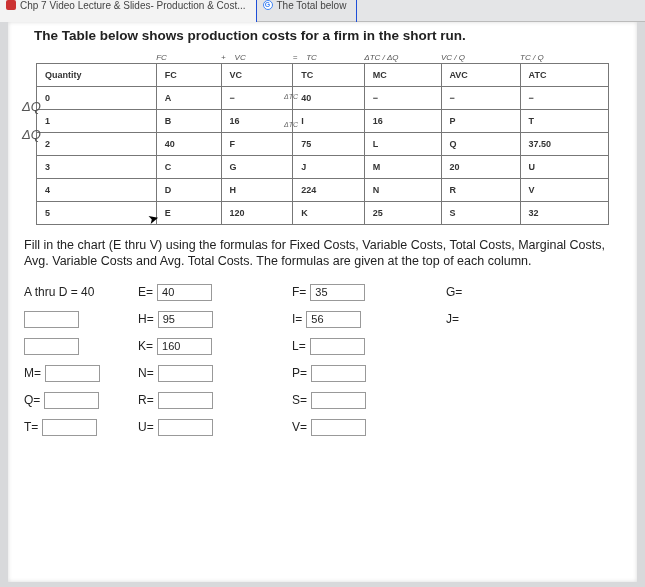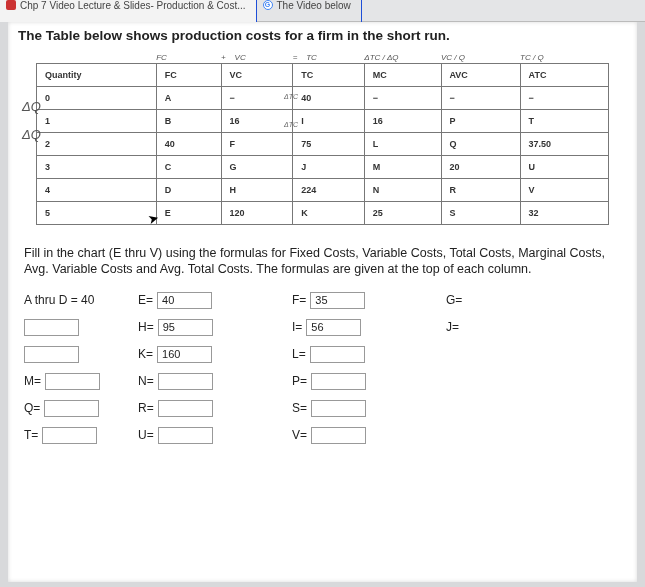--- a/index.html
+++ b/index.html
@@ -36,42 +36,42 @@
   .page {
     background: #fff;
     margin: 0 8px;
     padding: 6px 10px 12px 10px;
     height: 560px;
     box-shadow: 0 0 4px rgba(0,0,0,.15) inset;
   }
   h1.title {
     font-size: 13.5px;
     font-weight: 600;
-    margin: 0 0 8px 0;
+    margin: 0 0 8px 16px;
     color: #222;
   }
   .table-wrap { margin: 0 18px; position:relative; }
   table.cost {
     border-collapse: collapse;
     width: 100%;
     font-size: 9px;
     text-align: left;
   }
   table.cost th, table.cost td {
     border: 1px solid #777;
     padding: 6px 8px;
     font-weight: bold;
     color:#333;
   }
   tr.formula td { border: none; font-size: 8px; font-style: italic; padding:2px 0 1px; color:#555; font-weight:normal;}
   tr.formula td:first-child { border:none; }
   .para {
     font-size: 12.5px;
     line-height: 1.3;
-    margin: 20px 6px 0 6px;
+    margin: 12px 6px 0 6px;
     color: #222;
   }
   .answer-grid {
     margin: 14px 6px 16px 6px;
     font-size: 12px;
     color:#222;
   }
   .ans-row {
     display: flex;
     align-items: center;
@@ -114,21 +114,21 @@
 </head>
 <body>
 
 <div class="tabbar">
   <div class="tab active">
     <span class="tab-icon-red"></span>
     <span>Chp 7 Video Lecture &amp; Slides- Production &amp; Cost...</span>
   </div>
   <div class="tab">
     <span class="tab-icon-g">G</span>
-    <span>The Video below</span>
+    <span>The Total below</span>
   </div>
 </div>
 
 <div class="page">
 
   <h1 class="title">The Table below shows production costs for a firm in the short run.</h1>
 
   <div class="table-wrap">
     <span class="dq" style="left:-14px; top:48px;">ΔQ</span>
     <span class="dq" style="left:-14px; top:76px;">ΔQ</span>

